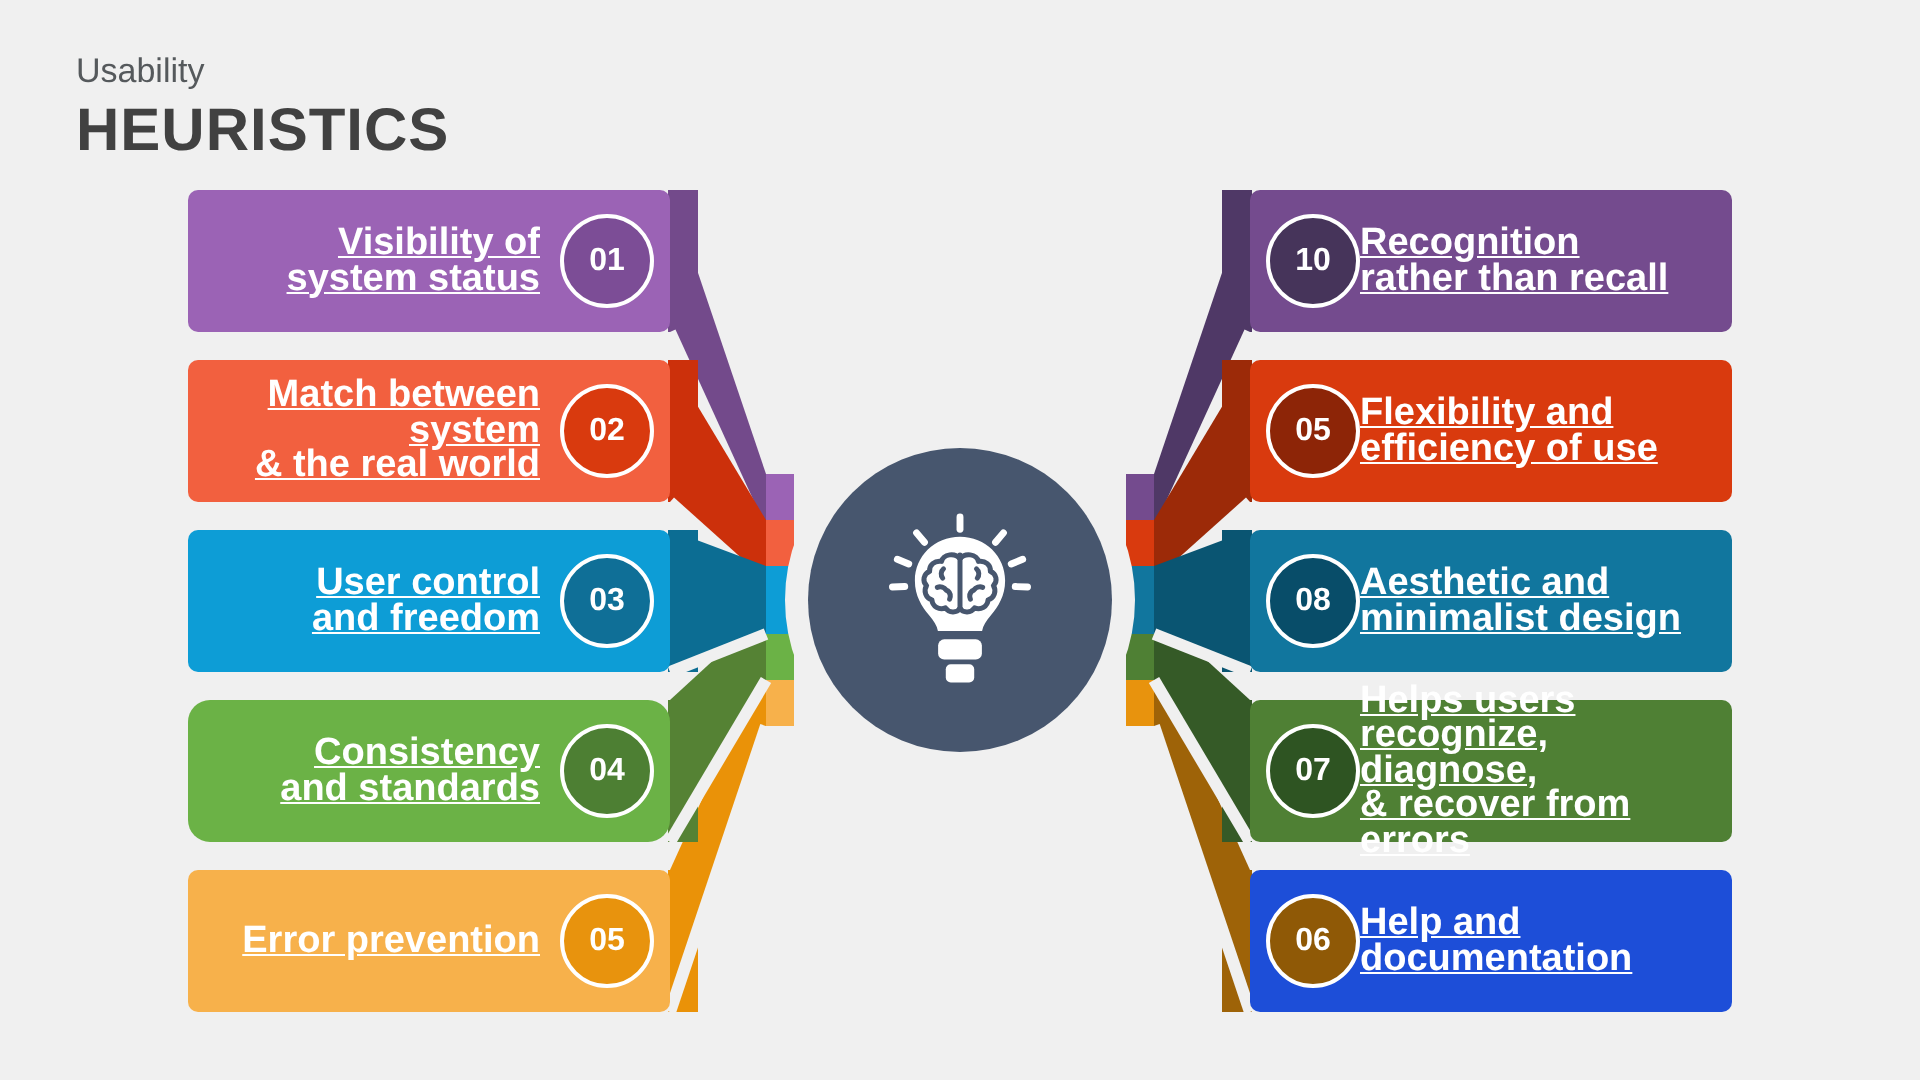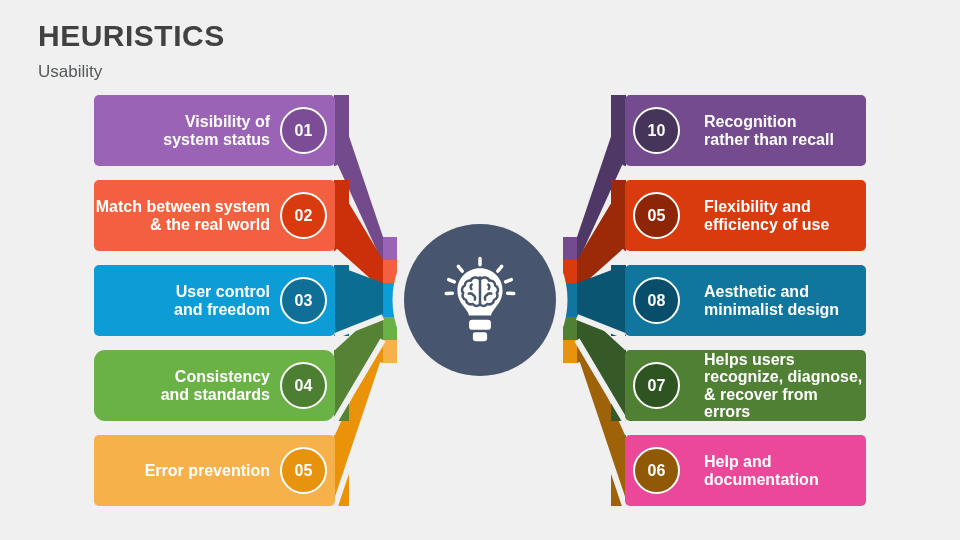--- a/index.html
+++ b/index.html
@@ -64,27 +64,28 @@
   }
   .bar.right {
     left: 625px;
     width: 241px;
     justify-content: flex-start;
     padding-left: 8px;
   }
 
   .bar-label {
     color: #ffffff;
-    font-size: 16px;
+    font-size: 19px;
     font-weight: bold;
     line-height: 17.5px;
     white-space: pre-line;
+    text-decoration: underline;
   }
   .bar.left .bar-label { text-align: right; padding-right: 10px; }
-  .bar.right .bar-label { text-align: left; padding-left: 24px; }
+  .bar.right .bar-label { text-align: left; padding-left: 0; }
 
   .num-circle {
     flex: 0 0 auto;
     width: 47px;
     height: 47px;
     border-radius: 50%;
     border: 2px solid #ffffff;
     display: flex;
     align-items: center;
     justify-content: center;
@@ -116,22 +117,22 @@
     align-items: center;
     justify-content: center;
   }
 </style>
 </head>
 <body>
 
 <div id="slide">
 
   <div id="header">
+    <div id="subtitle">Usability</div>
     <div id="title">HEURISTICS</div>
-    <div id="subtitle">Usability</div>
   </div>
 
   <svg id="ribbons" viewBox="0 0 960 540" width="960" height="540">
       <polygon points="381,237 397,237 397,271 381,271" fill="#9b63b5"></polygon>
       <polygon points="335,95 383,237 383,271 335,166" fill="#734a8b"></polygon>
       <polygon points="334,95 349,95 349,166 334,166" fill="#734a8b"></polygon>
       <polyline points="335,166 383,271" stroke="#f0f0f0" stroke-width="6" fill="none"></polyline>
       <polygon points="381,329 397,329 397,363 381,363" fill="#f7b14b"></polygon>
       <polygon points="335,435 383,329 383,363 335,506" fill="#ea9208"></polygon>
       <polygon points="334,435 349,435 349,506 334,506" fill="#ea9208"></polygon>
@@ -210,21 +211,21 @@
         <div class="num-circle" style="background: rgb(8, 77, 105); text-align: right;">08</div>
         <div class="bar-label">Aesthetic and
 minimalist design</div>
       </div>
       <div class="bar right" style="top: 350px; background: rgb(79, 128, 52);">
         <div class="num-circle" style="background: rgb(46, 84, 34);">07</div>
         <div class="bar-label">Helps users
 recognize, diagnose,
 &amp; recover from errors</div>
       </div>
-      <div class="bar right" style="top: 435px; background: #ec4899;">
+      <div class="bar right" style="top: 435px; background: #1d4ed8;">
         <div class="num-circle" style="background: rgb(143, 89, 6);">06</div>
         <div class="bar-label">Help and
 documentation</div>
       </div>
     </div>
 
   <div id="hub">
     <div id="hub-disc">
       <svg width="96" height="96" viewBox="0 0 100 100">
         <g fill="#ffffff">

